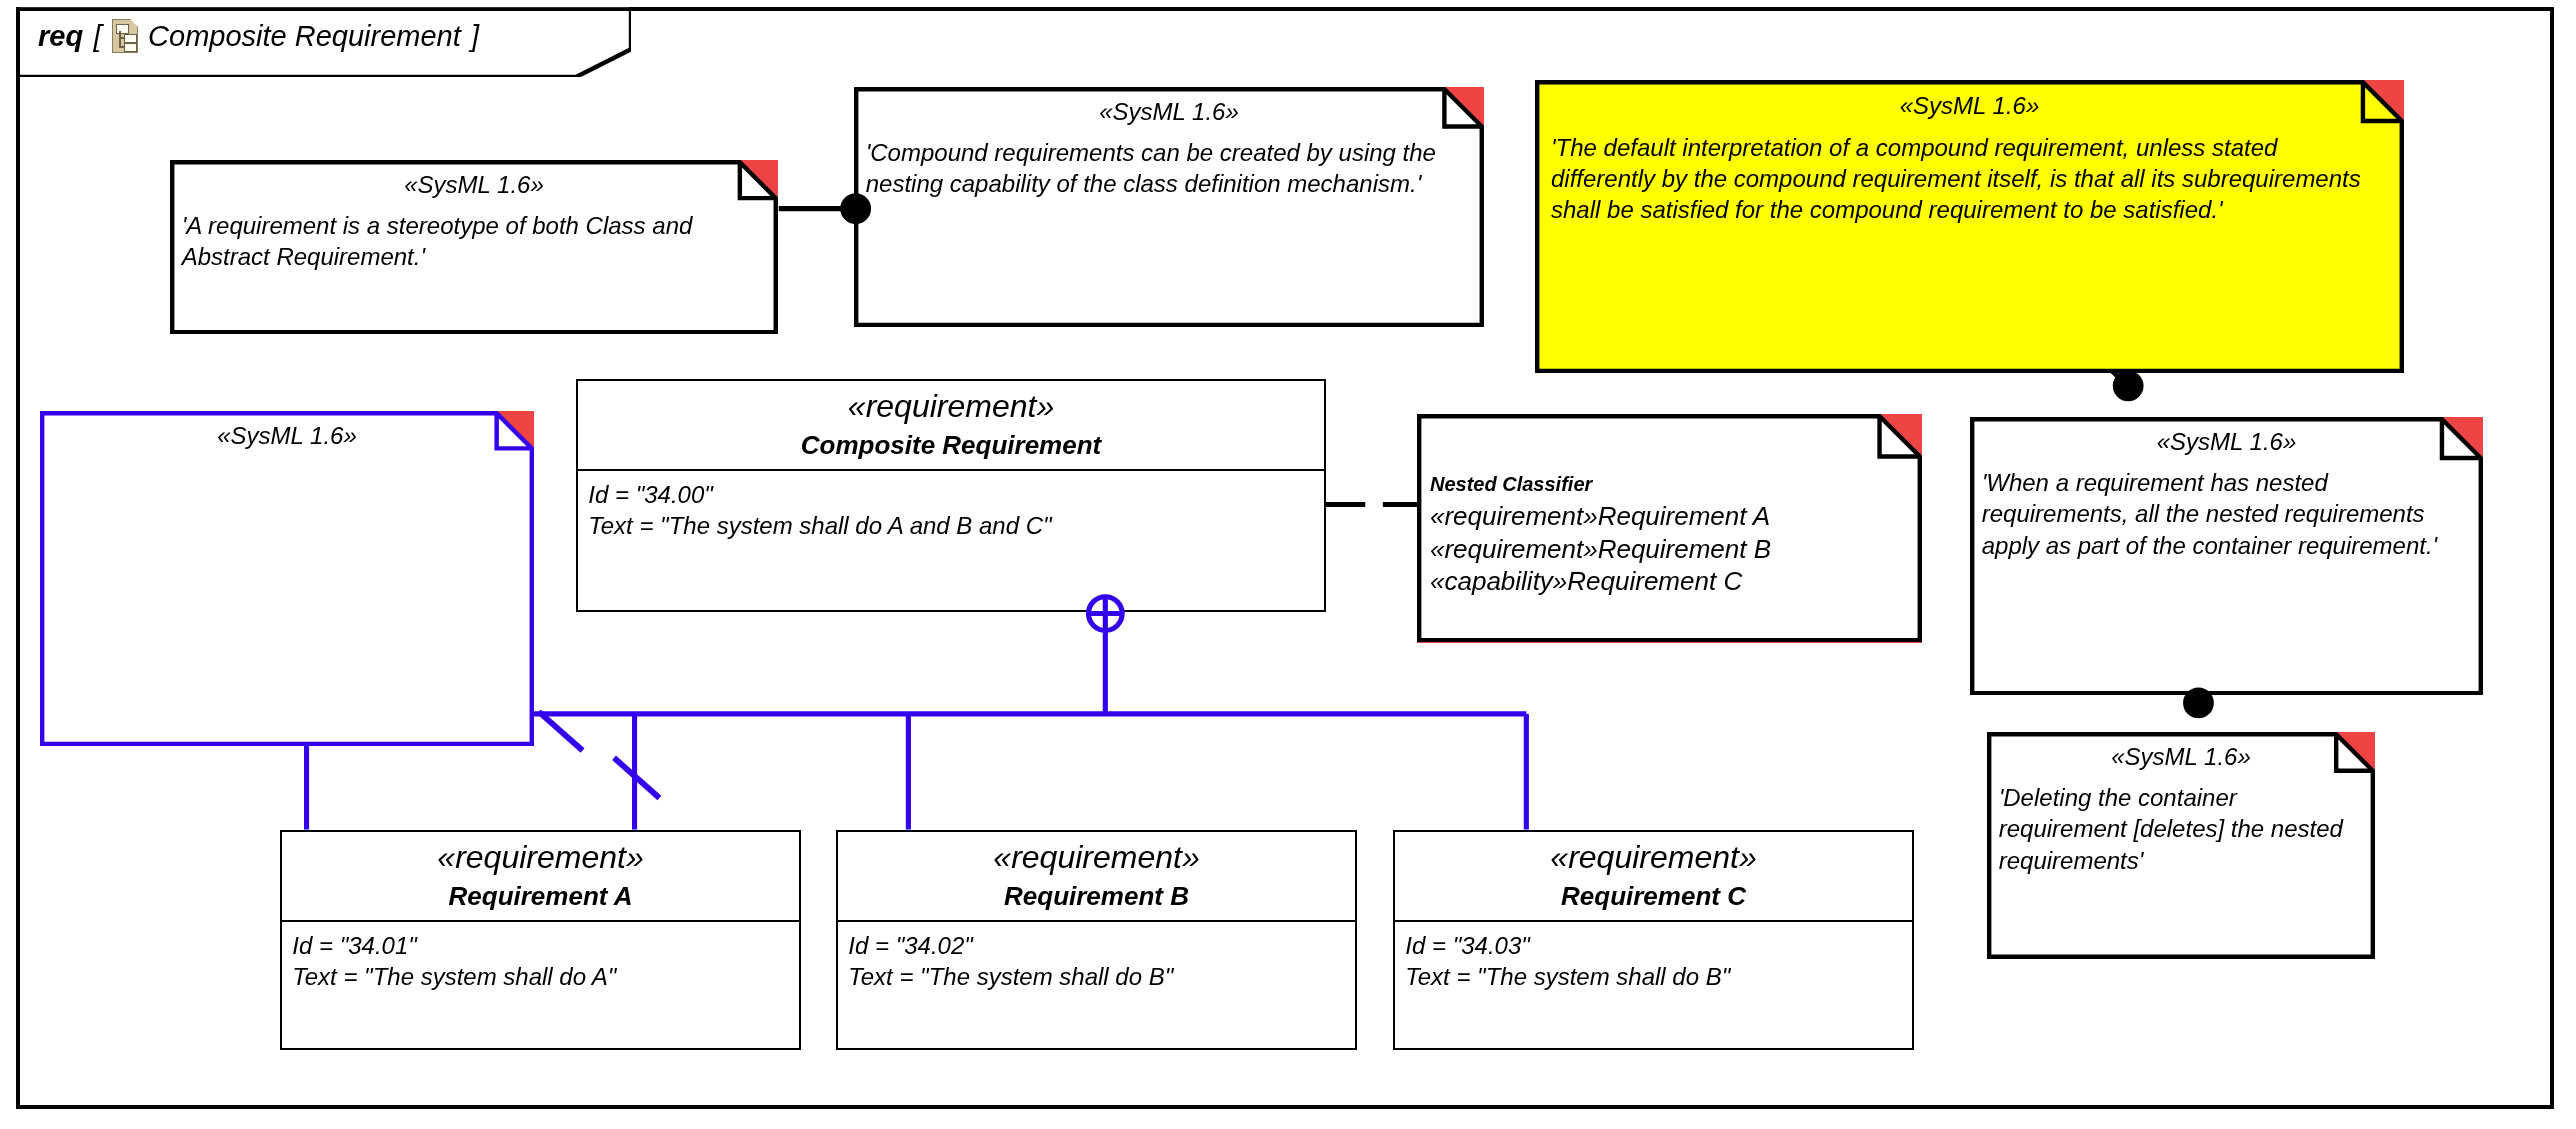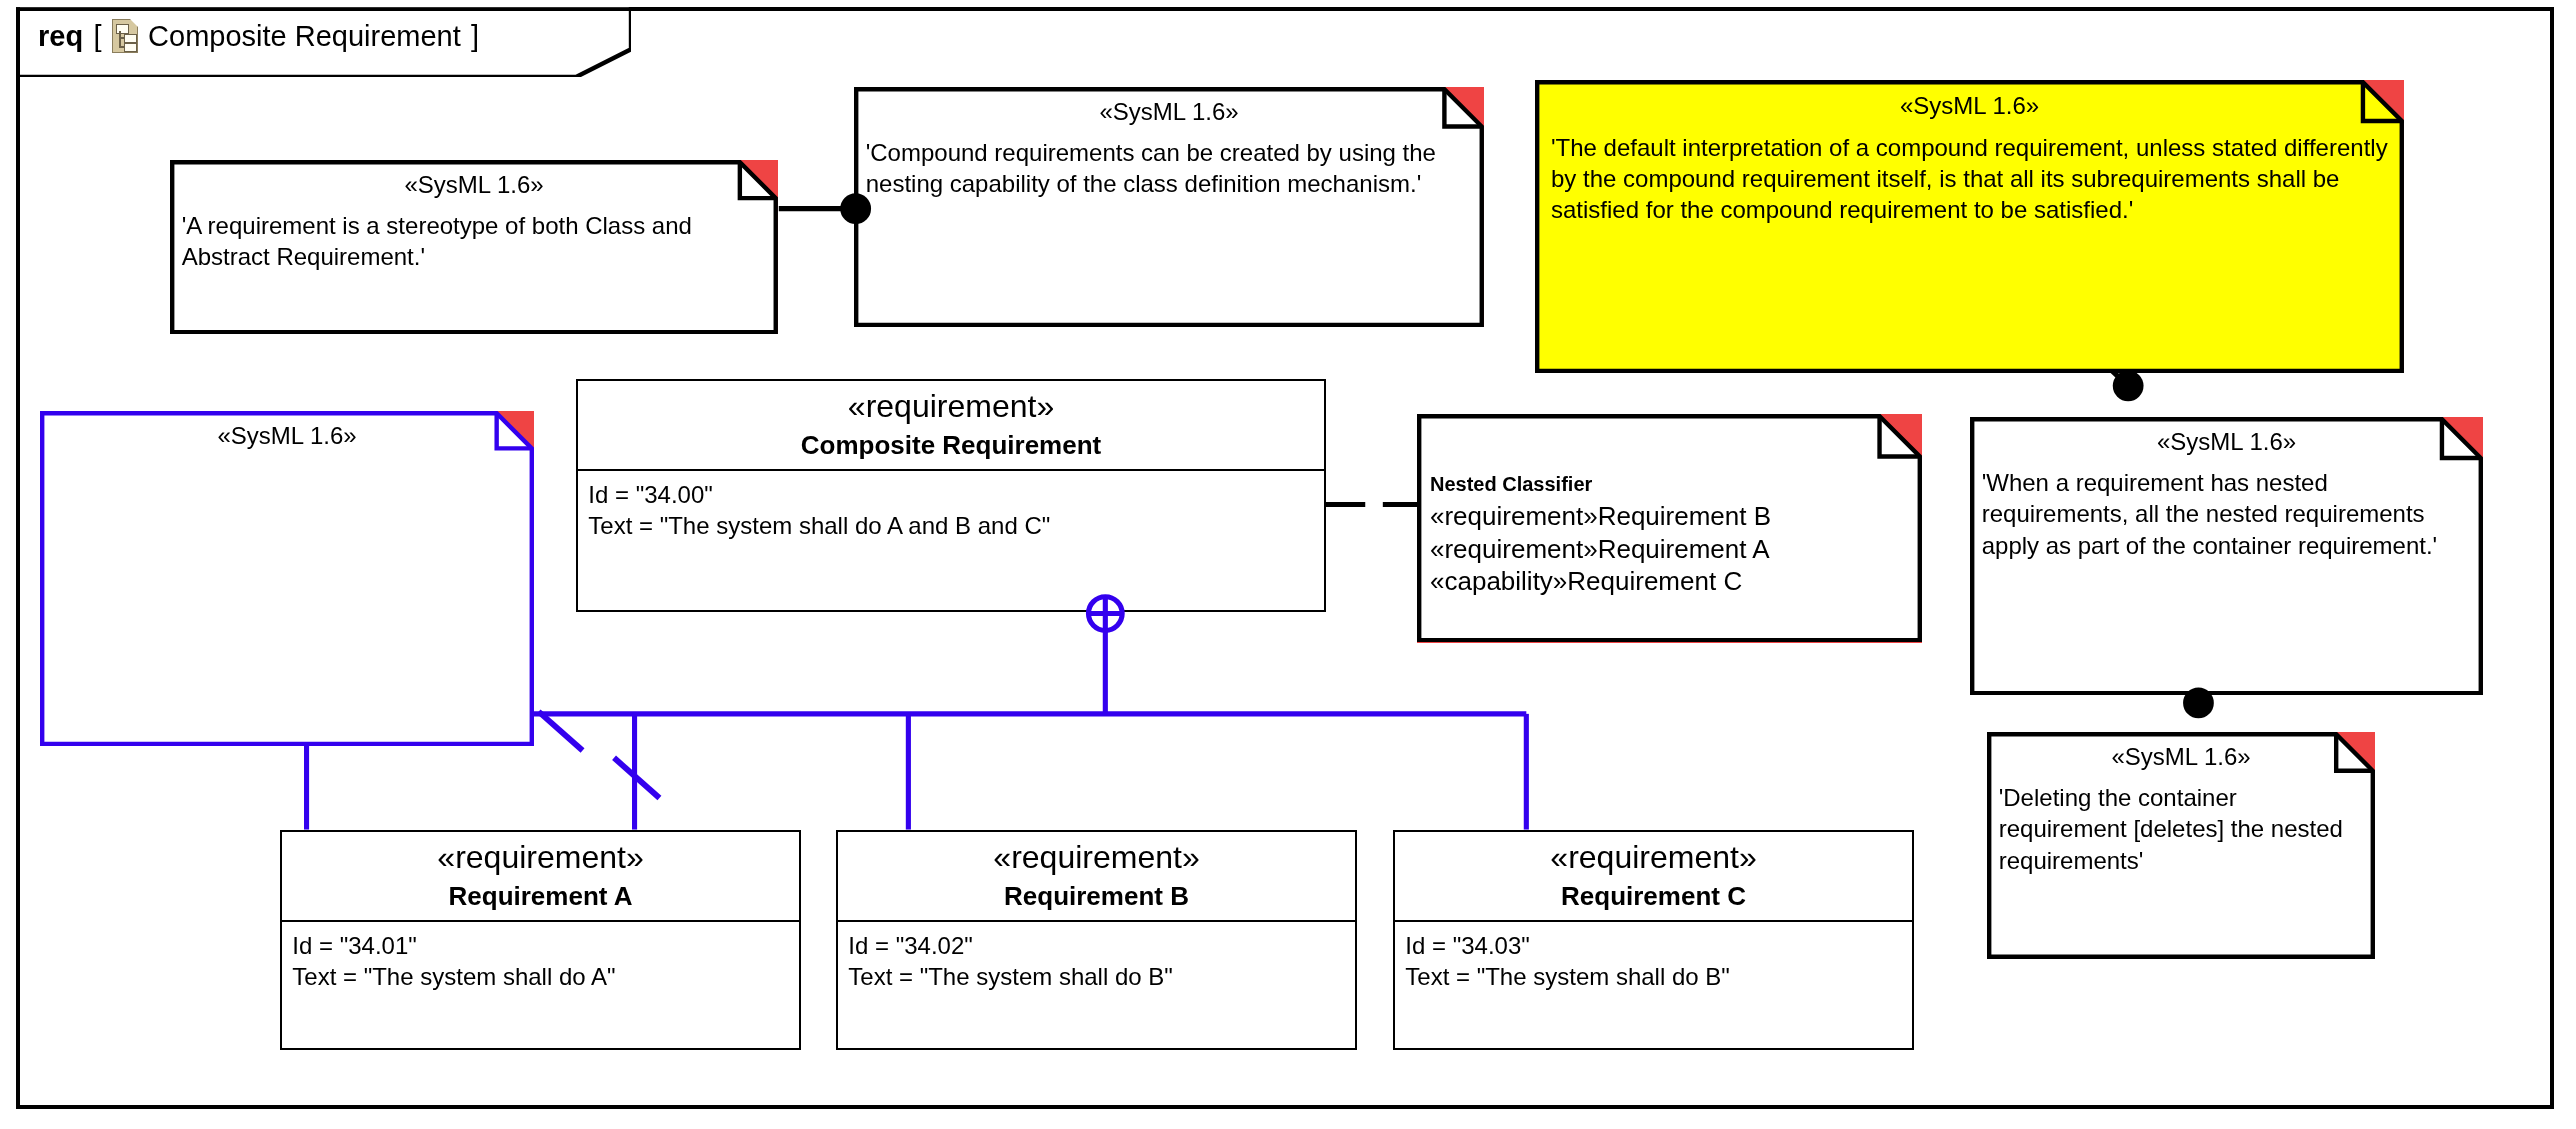--- a/index.html
+++ b/index.html
@@ -10,20 +10,21 @@
   }
   body {
     font-family: "Liberation Sans", sans-serif;
   }
   #canvas {
     position: relative;
     width: 2576px;
     height: 1129px;
     background: #ffffff;
     overflow: hidden;
+    font-style: italic;
   }
 
   
   .frame {
     position: absolute;
     left: 16px;
     top: 7.3px;
     width: 2538px;
     height: 1102px;
     border: 4.4px solid #000;
@@ -297,22 +298,22 @@
     </div>
   </div>
 
   <div class="note" style="left:1417px; top:384px; width:505px; height:229px;">
     <svg class="note-bg" viewBox="0 0 690 312" preserveAspectRatio="none">
       <polygon points="3,3 632,3 687,58 687,309 3,309" fill="#ffffff" stroke="#000" stroke-width="6"></polygon>
       <polyline points="632,3 632,58 687,58" fill="none" stroke="#000" stroke-width="6"></polyline>
     </svg>
     <div class="note-body" style="padding:57px 10.3px 7.3px 13px;">
       <span class="ncl-title">Nested Classifier</span>
+      <span class="ncl-line">«requirement»Requirement A</span>
       <span class="ncl-line">«requirement»Requirement B</span>
-      <span class="ncl-line">«requirement»Requirement A</span>
       <span class="ncl-line">«capability»Requirement C</span>
     </div>
   </div>
 
   <div class="clsbox" style="left:576px; top:379px; width:750px; height:233px;">
     <div class="hdr">
       <span class="stereo">«requirement»</span>
       <span class="nm">Composite Requirement</span>
     </div>
     <div class="cmp">

